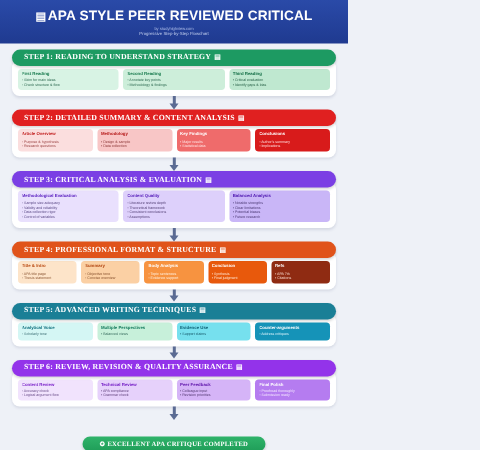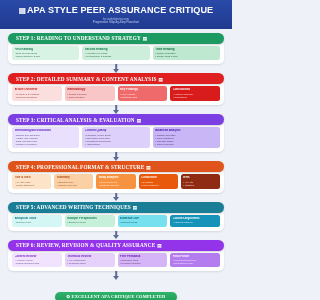--- a/index.html
+++ b/index.html
@@ -141,21 +141,21 @@
   }
   .footer-pill .ficon { font-size: 4px; margin-right: 1.5px; }
 </style>
 </head>
 <body>
 
 <div id="page">
 
   <div class="header">
     <div class="header-title">
-      <span class="hicon">▤</span><span>APA STYLE PEER ASSURANCE CRITIQUE</span>
+      <span class="hicon">▤</span><span>APA STYLE PEER REVIEWED CRITICAL</span>
     </div>
     <div class="header-sub">by studyhighview.com</div>
     <div class="header-sub2">Progressive Step-by-Step Flowchart</div>
   </div>
 
   <div class="flow" id="flow">
       <div class="step-block">
         <div class="step-banner" style="background: rgb(29, 154, 98);"><span>STEP 1: READING TO UNDERSTAND STRATEGY</span><span class="bicon">▤</span></div>
         <div class="card-panel">
           <div class="card" style="background: rgb(216, 243, 228);">

